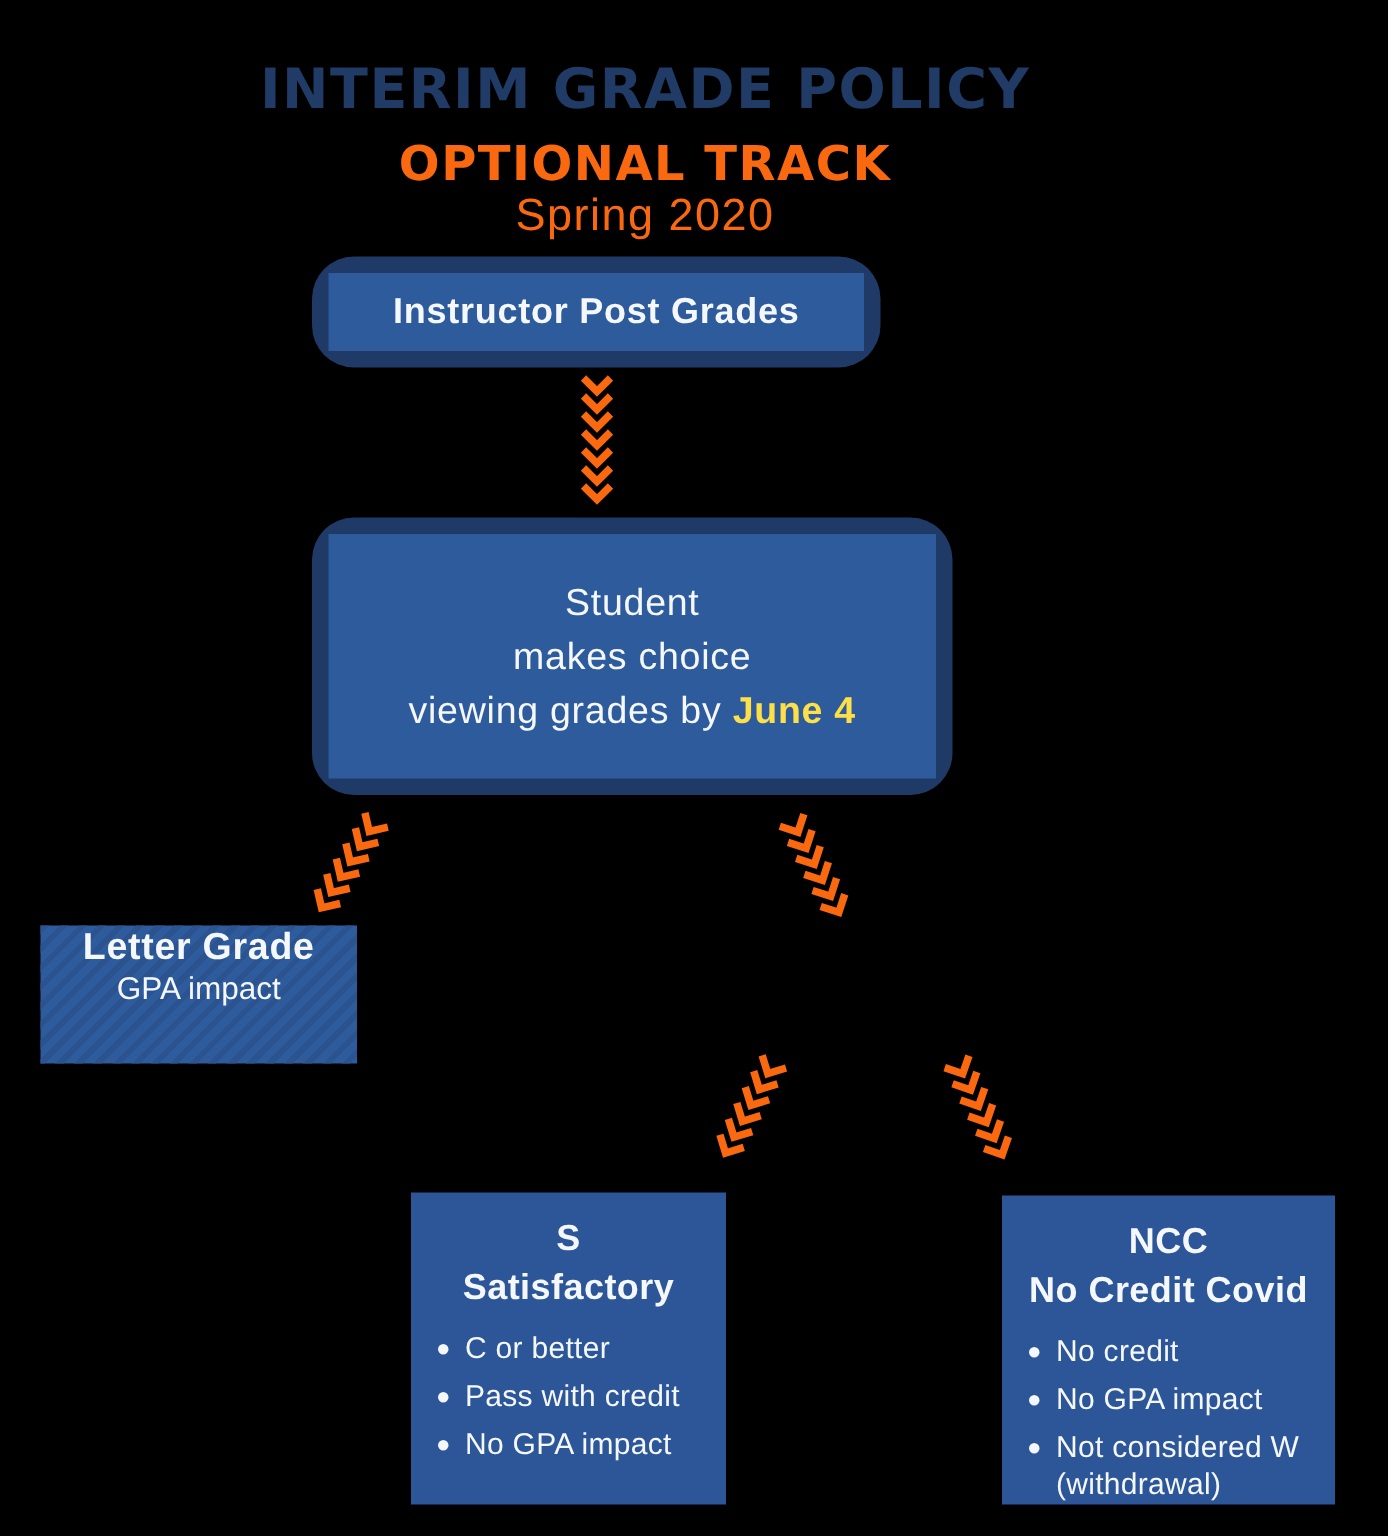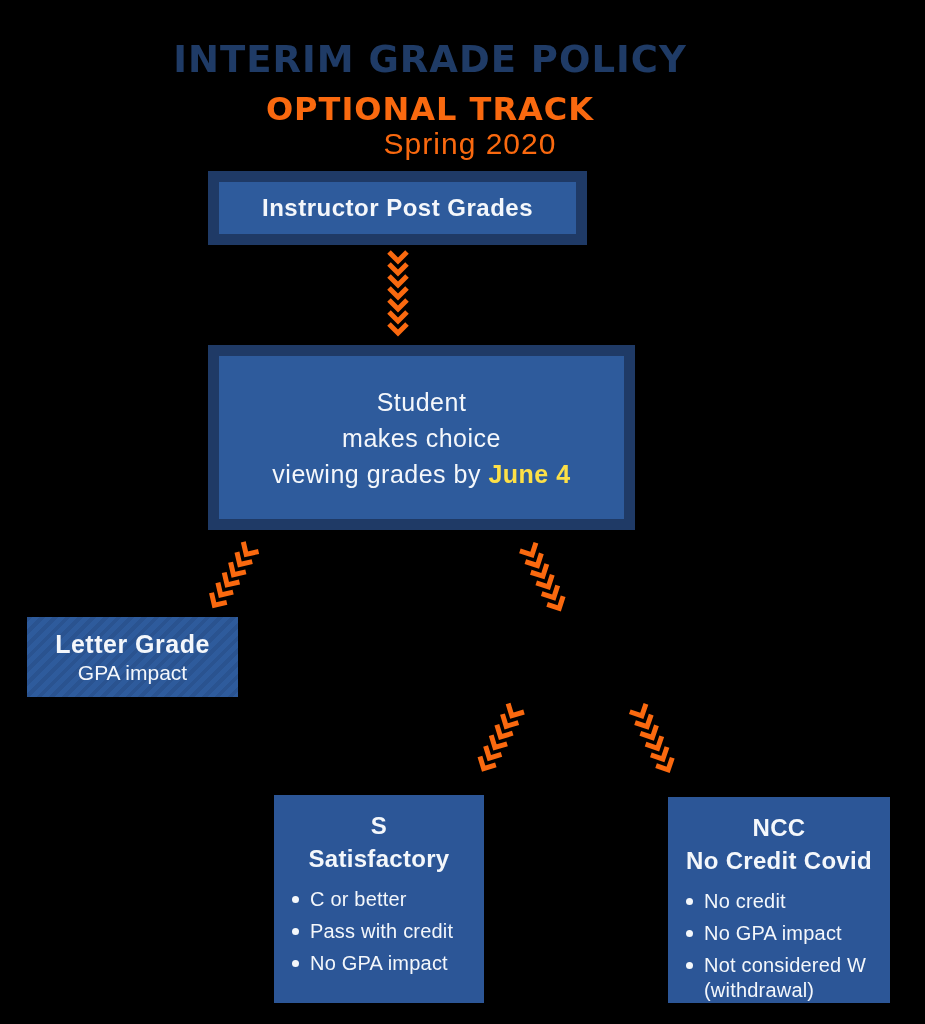--- a/index.html
+++ b/index.html
@@ -14,41 +14,41 @@
     font-family:"DejaVu Sans",sans-serif;font-weight:bold;font-size:37px;
     letter-spacing:1px;color:var(--title,#1F3B66);
   }
   .subtitle{
     position:absolute;left:0;top:90px;width:100%;
     font-family:"DejaVu Sans",sans-serif;font-weight:bold;font-size:32px;
     letter-spacing:1px;color:var(--accent-orange,#FA690F);
   }
   .term{
     position:absolute;left:0;top:127px;width:100%;
-    font-size:30px;letter-spacing:1px;color:var(--accent-orange,#FA690F);padding-left:40px;
+    font-size:30px;letter-spacing:1px;color:var(--accent-orange,#FA690F);
   }
   
-  .framed-box{position:absolute;background:var(--box-frame,#1F3A66);}
+  .framed-box{position:absolute;background:var(--box-frame,#1F3A66);border-radius:28px;}
   .framed-box .inner{
     position:absolute;left:11px;top:11px;right:11px;bottom:11px;
     background:var(--box-fill,#2E5B9C);display:flex;align-items:center;justify-content:center;
     flex-direction:column;color:var(--text,#F4F7FB);
   }
   .instructor{left:208px;top:171px;width:379px;height:74px;}
   .instructor .inner span{font-weight:bold;font-size:24px;letter-spacing:.5px;}
   .student{left:208px;top:345px;width:427px;height:185px;}
   .student-text{font-size:25px;line-height:36px;letter-spacing:.5px;text-align:center;}
   .student-text b{color:#fde047;}
   
   .striped-box{
     position:absolute;color:var(--text,#F4F7FB);text-align:center;
     background-color:var(--box-fill,#2E5B9C);
     background-image:repeating-linear-gradient(135deg,var(--stripe,#2A5390) 0 4px,transparent 4px 9px);
   }
-  .letter{left:27px;top:617px;width:211px;height:80px;display:flex;flex-direction:column;justify-content:center;}
+  .letter{left:27px;top:617px;width:211px;height:92px;display:flex;flex-direction:column;justify-content:flex-start;}
   .sornc{left:483px;top:624px;width:208px;height:78px;padding-top:14px;box-sizing:border-box;}
   .box-title{font-weight:bold;font-size:25px;letter-spacing:.5px;}
   .box-sub{font-size:21px;margin-top:2px;}
   .sornc .box-title{font-size:26px;}
   
   .leaf-box{
     position:absolute;background:var(--box-fill-deep,#2C5697);color:var(--text,#F4F7FB);
     box-sizing:border-box;padding:14px 12px 0 12px;
   }
   .sbox{left:274px;top:795px;width:210px;height:208px;}

